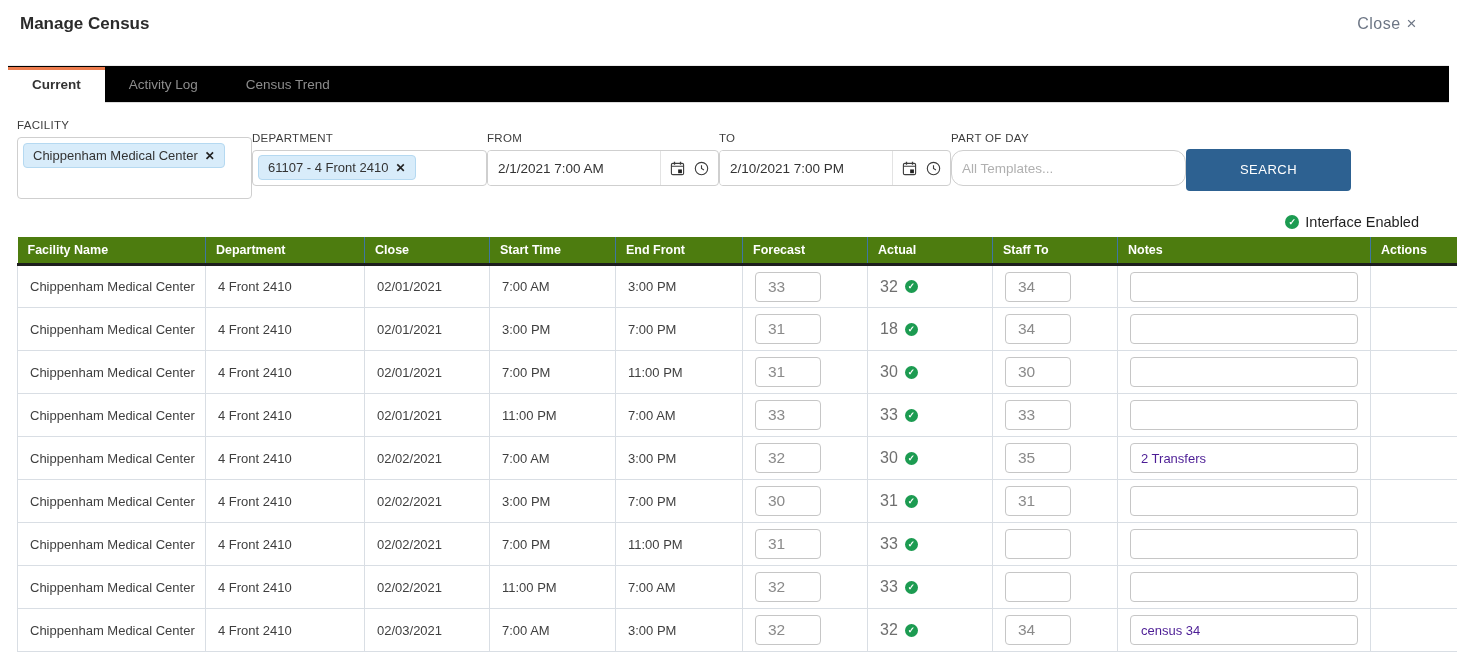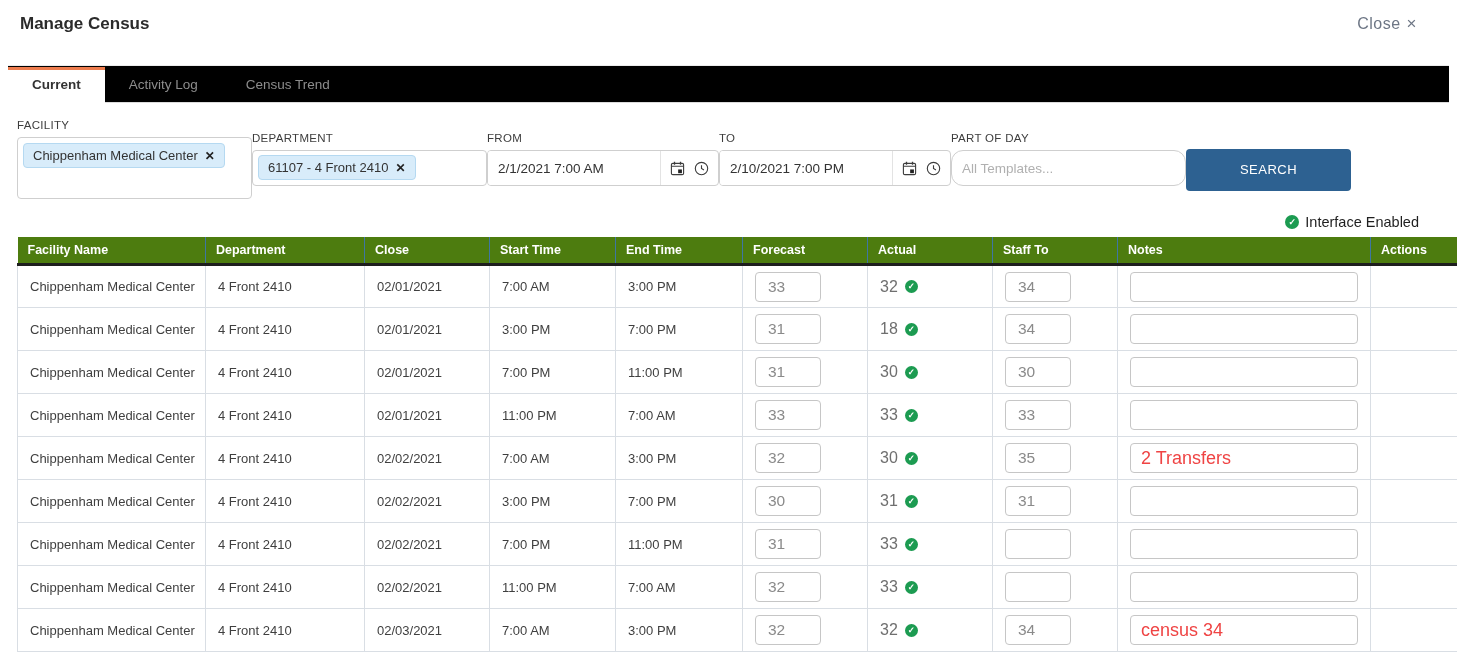--- a/index.html
+++ b/index.html
@@ -58,21 +58,21 @@
   thead th { background: #4d7c0f; color: #fff; font-size: 12.5px; font-weight: 600;
     text-align: left; padding: 6px 10px; border-right: 1px solid #3e76a3;
     border-bottom: 3px solid #1e1e1e; white-space: nowrap; }
   thead th:last-child { border-right: none; }
   tbody td { height: 43px; border: 1px solid #d9dee4; font-size: 13px; color: #3f3f3f;
     padding: 0 12px; white-space: nowrap; overflow: hidden; background: #fff; }
   tbody td:last-child { border-right: none; }
   .num-input { width: 66px; height: 30px; border: 1px solid #c6c6c6; border-radius: 4px;
     font-size: 15.5px; color: #8a8a8a; padding: 0 0 0 12px; font-family: inherit; outline: none; }
   .notes-input { width: 228px; height: 30px; border: 1px solid #c6c6c6; border-radius: 4px;
-    font-size: 18px; color: #ef4444; padding: 0 10px; font-family: inherit; outline: none; }
+    font-size: 13px; color: #4c1d95; padding: 0 10px; font-family: inherit; outline: none; }
   .actual-wrap { display: flex; align-items: center; gap: 7px; }
   .actual-num { font-size: 16px; color: #6f6f6f; }
   .actual-wrap .check-circle { width: 13px; height: 13px; line-height: 13px; font-size: 8.5px; }
 </style>
 </head>
 <body>
 
 <div class="title-bar">
   <div class="page-title">Manage Census</div>
   <div class="close-btn">
@@ -173,21 +173,21 @@
       <col style="width:125px">
       <col style="width:253px">
     <col style="width:87px">
   </colgroup>
   <thead>
     <tr>
       <th>Facility Name</th>
       <th>Department</th>
       <th>Close</th>
       <th>Start Time</th>
-      <th>End Time</th>
+      <th>End Front</th>
       <th>Forecast</th>
       <th>Actual</th>
       <th>Staff To</th>
       <th>Notes</th>
       <th>Actions</th>
     </tr>
   </thead>
   <tbody>
       <tr>
         <td>Chippenham Medical Center</td>

